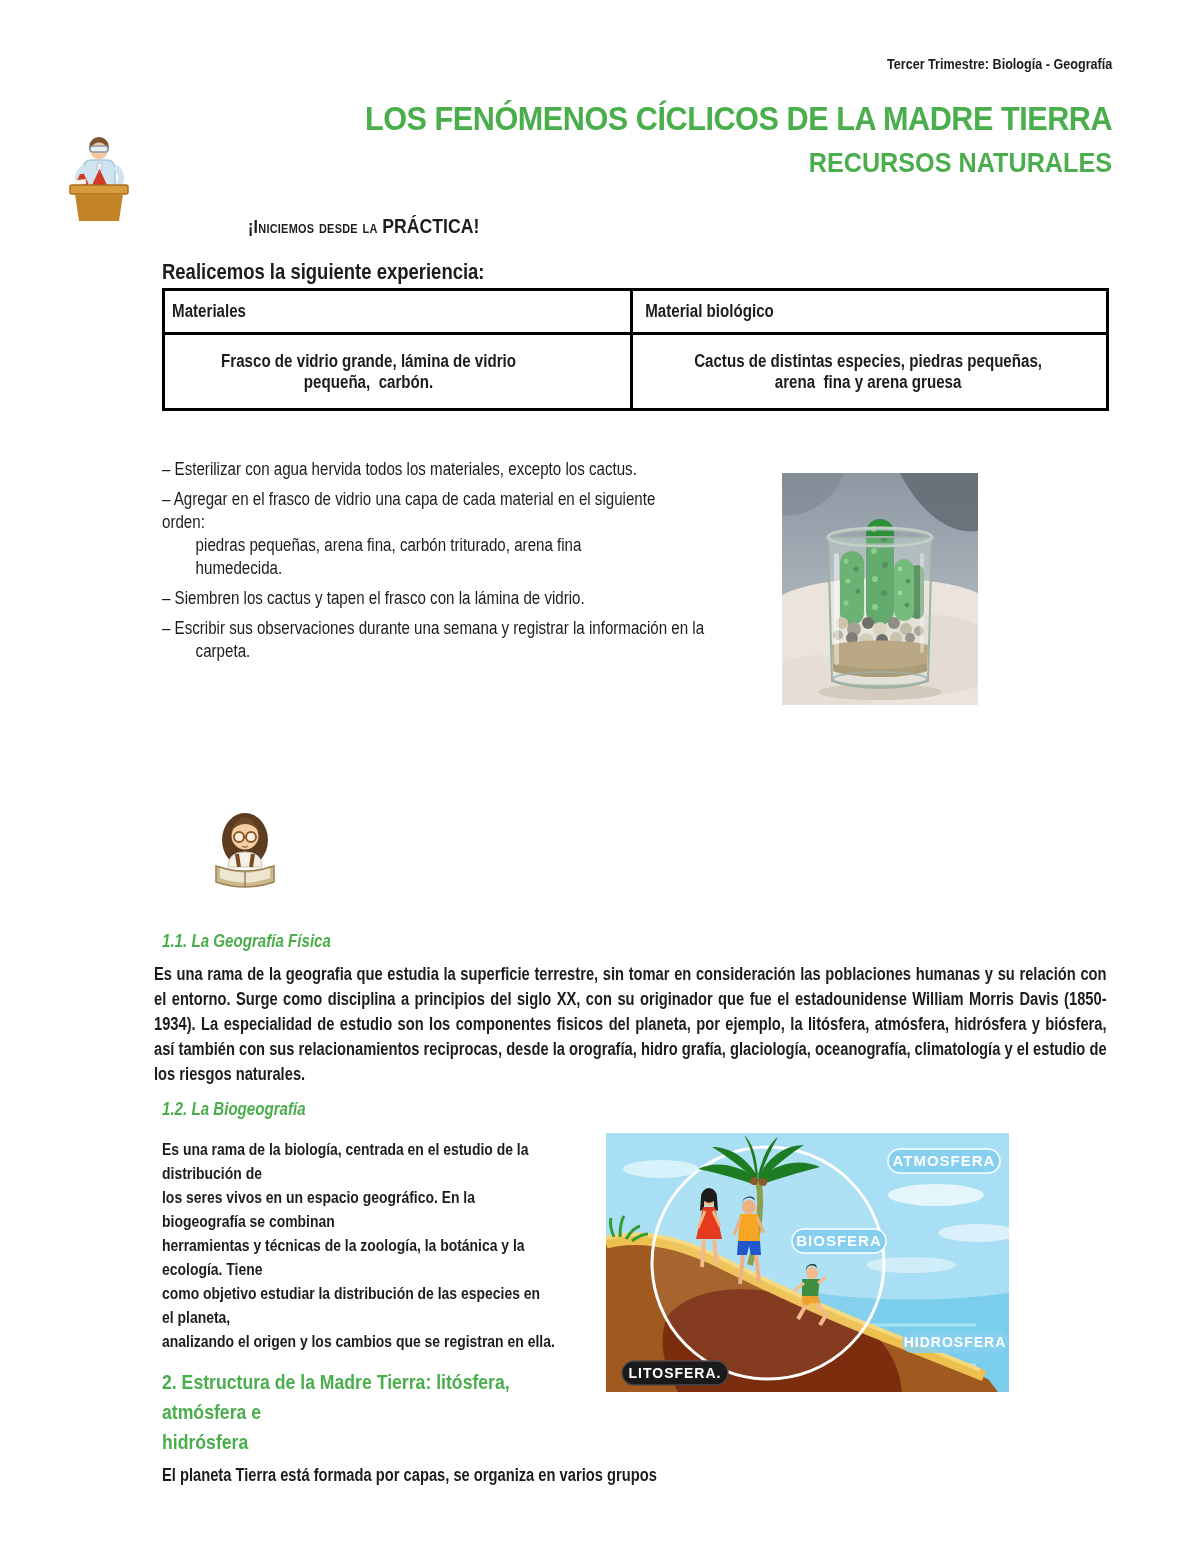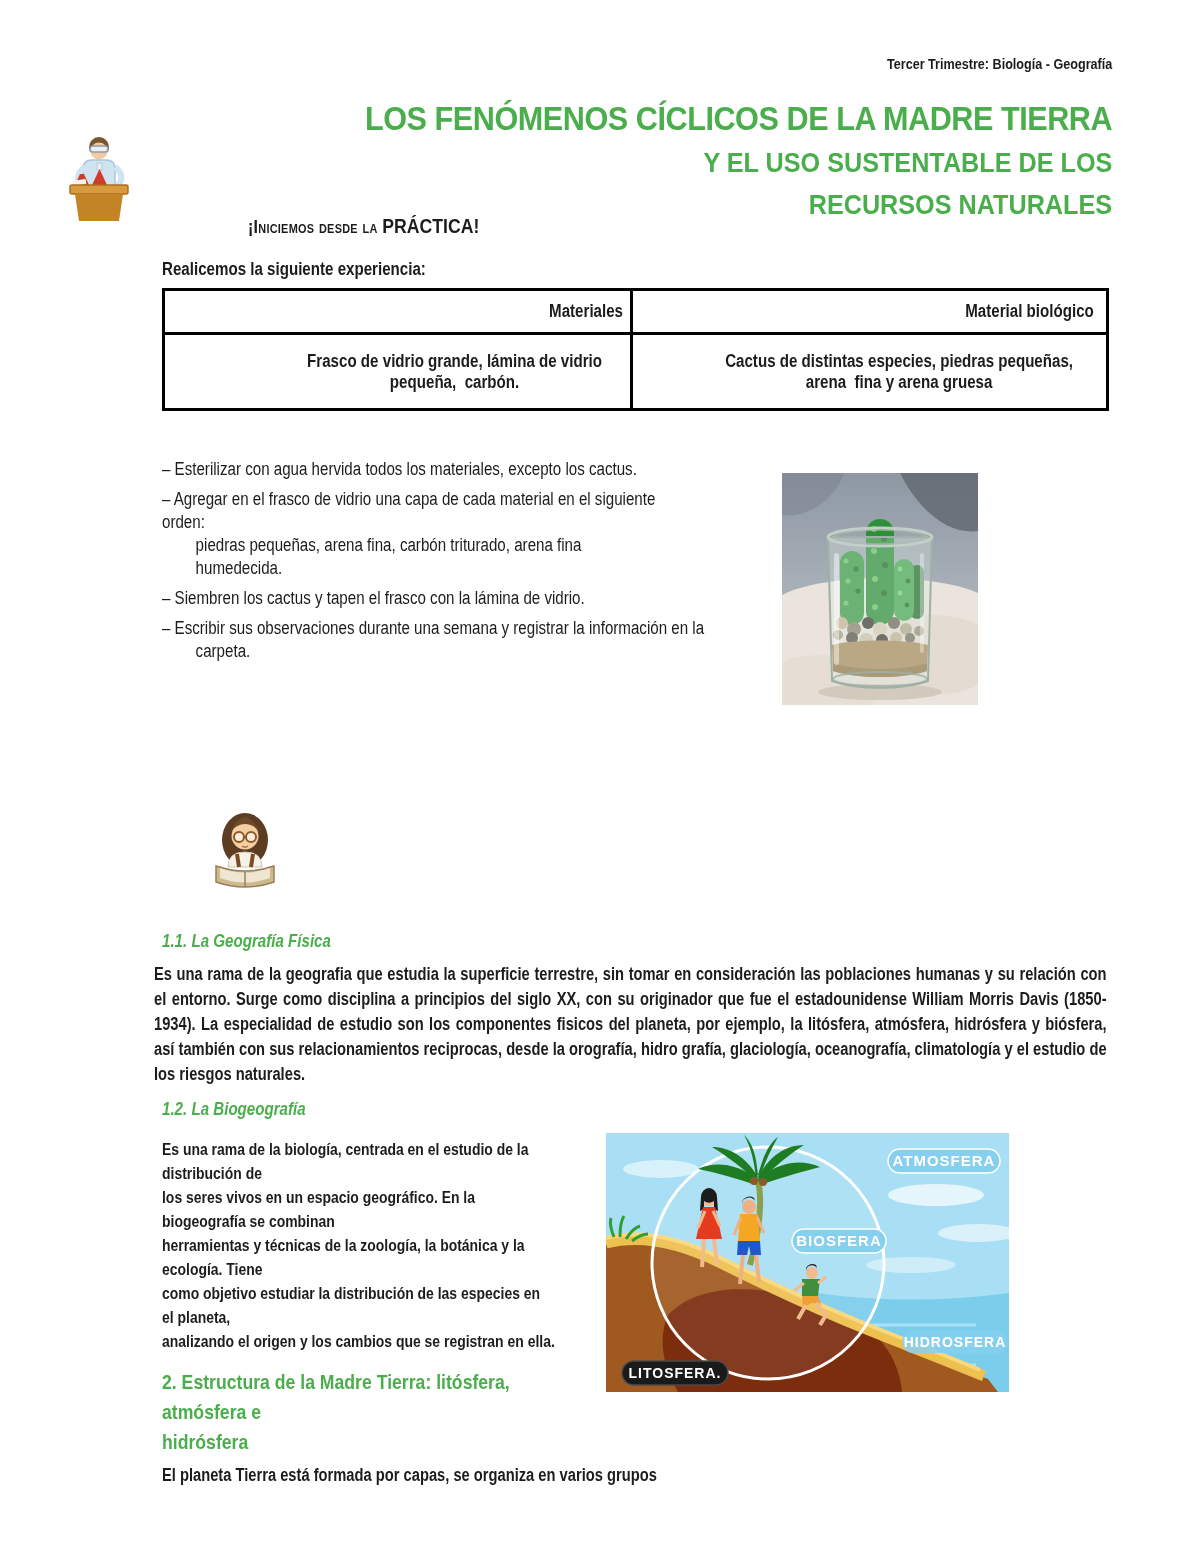--- a/index.html
+++ b/index.html
@@ -17,29 +17,29 @@
   .cx-c{display:inline-block;transform:scaleX(0.84);transform-origin:50% 50%;}
 
   .header-meta{top:56px;right:112px;font-size:14px;text-align:right;}
   .title-block{top:98px;right:112px;text-align:right;line-height:40px;}
   .title-l1{font-size:34px;letter-spacing:-0.5px;}
   .title-l23{font-size:28px;line-height:36px;}
   .kicker{top:214px;left:224px;font-size:19px;}
   .kicker .lead{font-variant:small-caps;font-weight:600;letter-spacing:0.3px;}
   .kicker .emph{font-weight:800;font-size:21px;}
 
-  .intro{top:259px;left:138px;font-size:18px;}
+  .intro{top:259px;left:138px;font-size:22px;}
 
   .exp-table{
     top:288px;left:138px;width:947px;border:3px solid #000;
     display:grid;grid-template-columns:49.7% 50.3%;
     box-sizing:border-box;
   }
   .exp-table .cell{
-    display:flex;align-items:center;justify-content:flex-end;text-align:center;
+    display:flex;align-items:center;justify-content:flex-start;text-align:center;
     font-size:18px;font-weight:bold;box-sizing:border-box;
   }
   .exp-table .c1{border-right:3px solid #000;}
   .exp-table .head{height:44px;border-bottom:3px solid #000;}
   .exp-table .bodyc{height:73px;padding-left:28px;}
 
   .steps{top:458px;left:138px;width:900px;font-size:18px;line-height:23px;}
   .step{margin-bottom:7px;font-weight:normal;}
   .step>span{width:860px;}
 
@@ -84,21 +84,20 @@
       <path d="M30.5,36 L38,52 L23,52 Z" fill="#d23b2a"></path>
       <path d="M11,41 L15,41 L20,52 L6,52 Z" fill="#d23b2a"></path>
       <rect x="4" y="47" width="13" height="5" fill="#f7f4ec" transform="rotate(-8 10 49)"></rect>
       <rect x="1" y="52" width="58" height="9" rx="2" fill="#d79a3d" stroke="#a86f1f" stroke-width="1.5"></rect>
       <path d="M6,61 L54,61 L50,88 L10,88 Z" fill="#c38427"></path>
     </svg>
   </div>
 
   <div class="abs title-block">
     <div><span class="cx-r title-l1 b green">LOS FENÓMENOS CÍCLICOS DE LA MADRE TIERRA</span></div>
-    <div><span class="cx-r title-l23 b green">Y EL USO SUSTENTABLE DE LOS</span></div>
     <div><span class="cx-r title-l23 b green">RECURSOS NATURALES</span></div>
   </div>
 
   <div class="abs kicker">
     <span class="cx-l"><span class="lead">¡Iniciemos desde la </span><span class="emph">PRÁCTICA!</span></span>
   </div>
 
   <div class="abs intro b">
     <span class="cx-l">Realicemos la siguiente experiencia:</span>
   </div>

